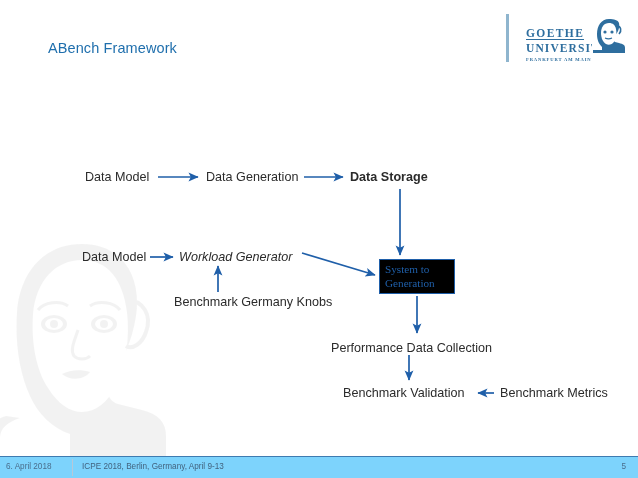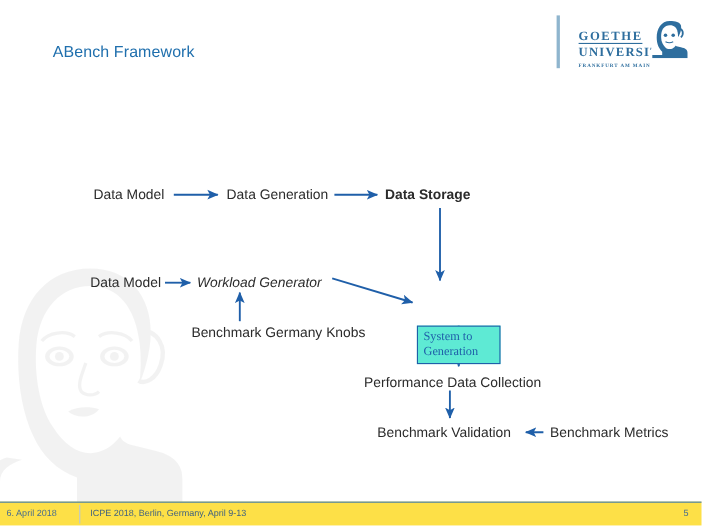--- a/index.html
+++ b/index.html
@@ -119,41 +119,40 @@
     line-height: 15px;
   }
 
   .sysbox {
     position: absolute;
     left: 379px;
     top: 259px;
     width: 76px;
     height: 35px;
     border: 1.4px solid #1F5FA9;
-    background: #5eead4;
+    background: #000000;
     box-sizing: border-box;
     padding: 3px 0 0 5px;
-    margin-top: 37px;
   }
   .sysbox-line {
     font-family: "Liberation Serif", serif;
     font-size: 11.2px;
     color: #1F5FA9;
     line-height: 13.5px;
     white-space: nowrap;
   }
 
   
   .footer {
     position: absolute;
     left: 0;
     bottom: 0;
     width: 638px;
     height: 22px;
-    background: #fde047;
+    background: #7dd3fc;
     border-top: 1.2px solid #3E7BB0;
     box-sizing: border-box;
     text-align: right;
   }
   .footer-date {
     position: absolute;
     left: 6px;
     top: 5px;
     font-size: 8.2px;
     color: #4A6E8C;

